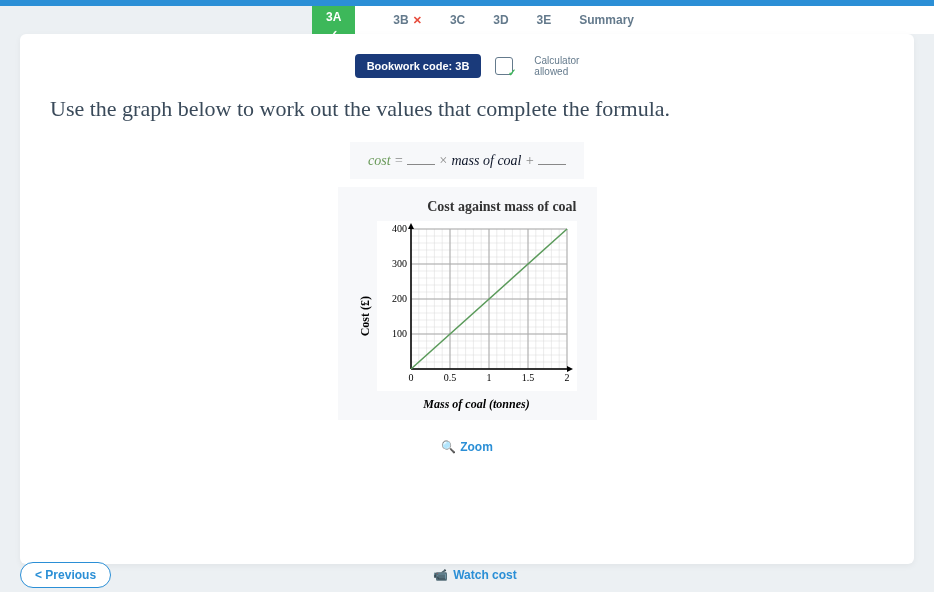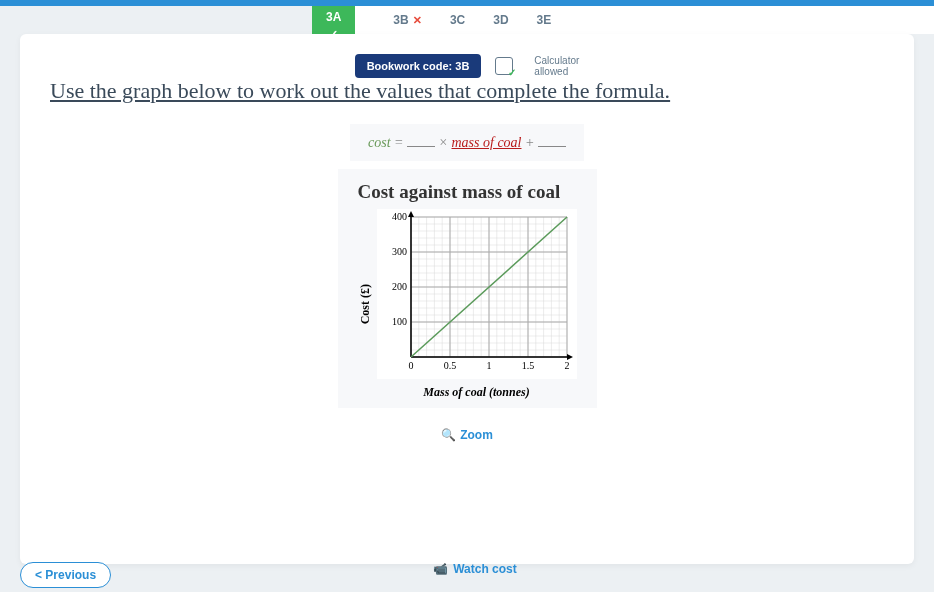--- a/index.html
+++ b/index.html
@@ -45,20 +45,21 @@
   box-shadow: 0 2px 6px rgba(0,0,0,0.05);
   padding: 20px 30px;
   height: 530px;
   position: relative;
 }
 .meta-row {
   display: flex;
   justify-content: center;
   align-items: center;
   gap: 14px;
+  margin-bottom: 18px;
 }
 .bookwork-badge {
   background: #1a3a7a;
   color: #fff;
   font-size: 11px;
   font-weight: bold;
   padding: 6px 12px;
   border-radius: 4px;
 }
 .calc-allowed {
@@ -82,50 +83,49 @@
   color: #3db85a;
   font-size: 10px;
   font-weight: bold;
 }
 .question-text {
   font-size: 22px;
   color: #3a4a5a;
   text-align: left;
   margin-bottom: 20px;
   font-family: Georgia, serif;
-  text-decoration: underline;
 }
 .formula-box {
   background: #f7f8fa;
   padding: 10px 18px;
   display: inline-block;
   font-family: Georgia, serif;
   font-style: italic;
   font-size: 14px;
   color: #888;
 }
 .formula-box .green { color: #6a9a5a; }
-.formula-box .red { color: #b91c1c; text-decoration: underline; }
+.formula-box .red { color: #0f172a; }
 .blank { display: inline-block; border-bottom: 1px solid #888; width: 28px; height: 0.9em; vertical-align: baseline; }
 .chart-area {
   margin-top: 8px;
   display: flex;
   flex-direction: column;
   align-items: center;
 }
 .chart-box {
   background: #f7f8fa;
   padding: 12px 20px 8px 20px;
 }
 .chart-title {
   font-family: Georgia, serif;
-  font-size: 19px;
+  font-size: 14px;
   font-weight: bold;
   color: #333;
-  text-align: left;
+  text-align: right;
   margin-bottom: 6px;
 }
 .chart-body { display: flex; align-items: center; }
 .ylabel {
   writing-mode: vertical-rl;
   transform: rotate(180deg);
   font-family: Georgia, serif;
   font-weight: bold;
   font-size: 12px;
   margin-right: 4px;
@@ -149,20 +149,21 @@
   align-items: center;
   gap: 4px;
 }
 .bottom-bar {
   position: absolute;
   bottom: 4px;
   left: 20px;
   right: 4px;
   display: flex;
   justify-content: space-between;
+  align-items: center;
 }
 .prev-btn {
   border: 1.5px solid #2b8fd6;
   color: #2b8fd6;
   background: #fff;
   border-radius: 16px;
   padding: 5px 14px;
   font-size: 12px;
   font-weight: bold;
   cursor: pointer;
@@ -196,20 +197,23 @@
     <span class="status-mark">✕</span>
   </div>
   <div class="tab">
       <span>3C</span>
     </div>
   <div class="tab">
       <span>3D</span>
     </div>
   <div class="tab">
       <span>3E</span>
+    </div>
+  <div class="tab">
+      <span>Summary</span>
     </div>
 </div>
 
 <div class="content-panel">
 
   <div class="meta-row">
     <div class="bookwork-badge">Bookwork code: 3B</div>
     <div class="calc-allowed">
       <span class="calc-icon"></span>
       <div>

